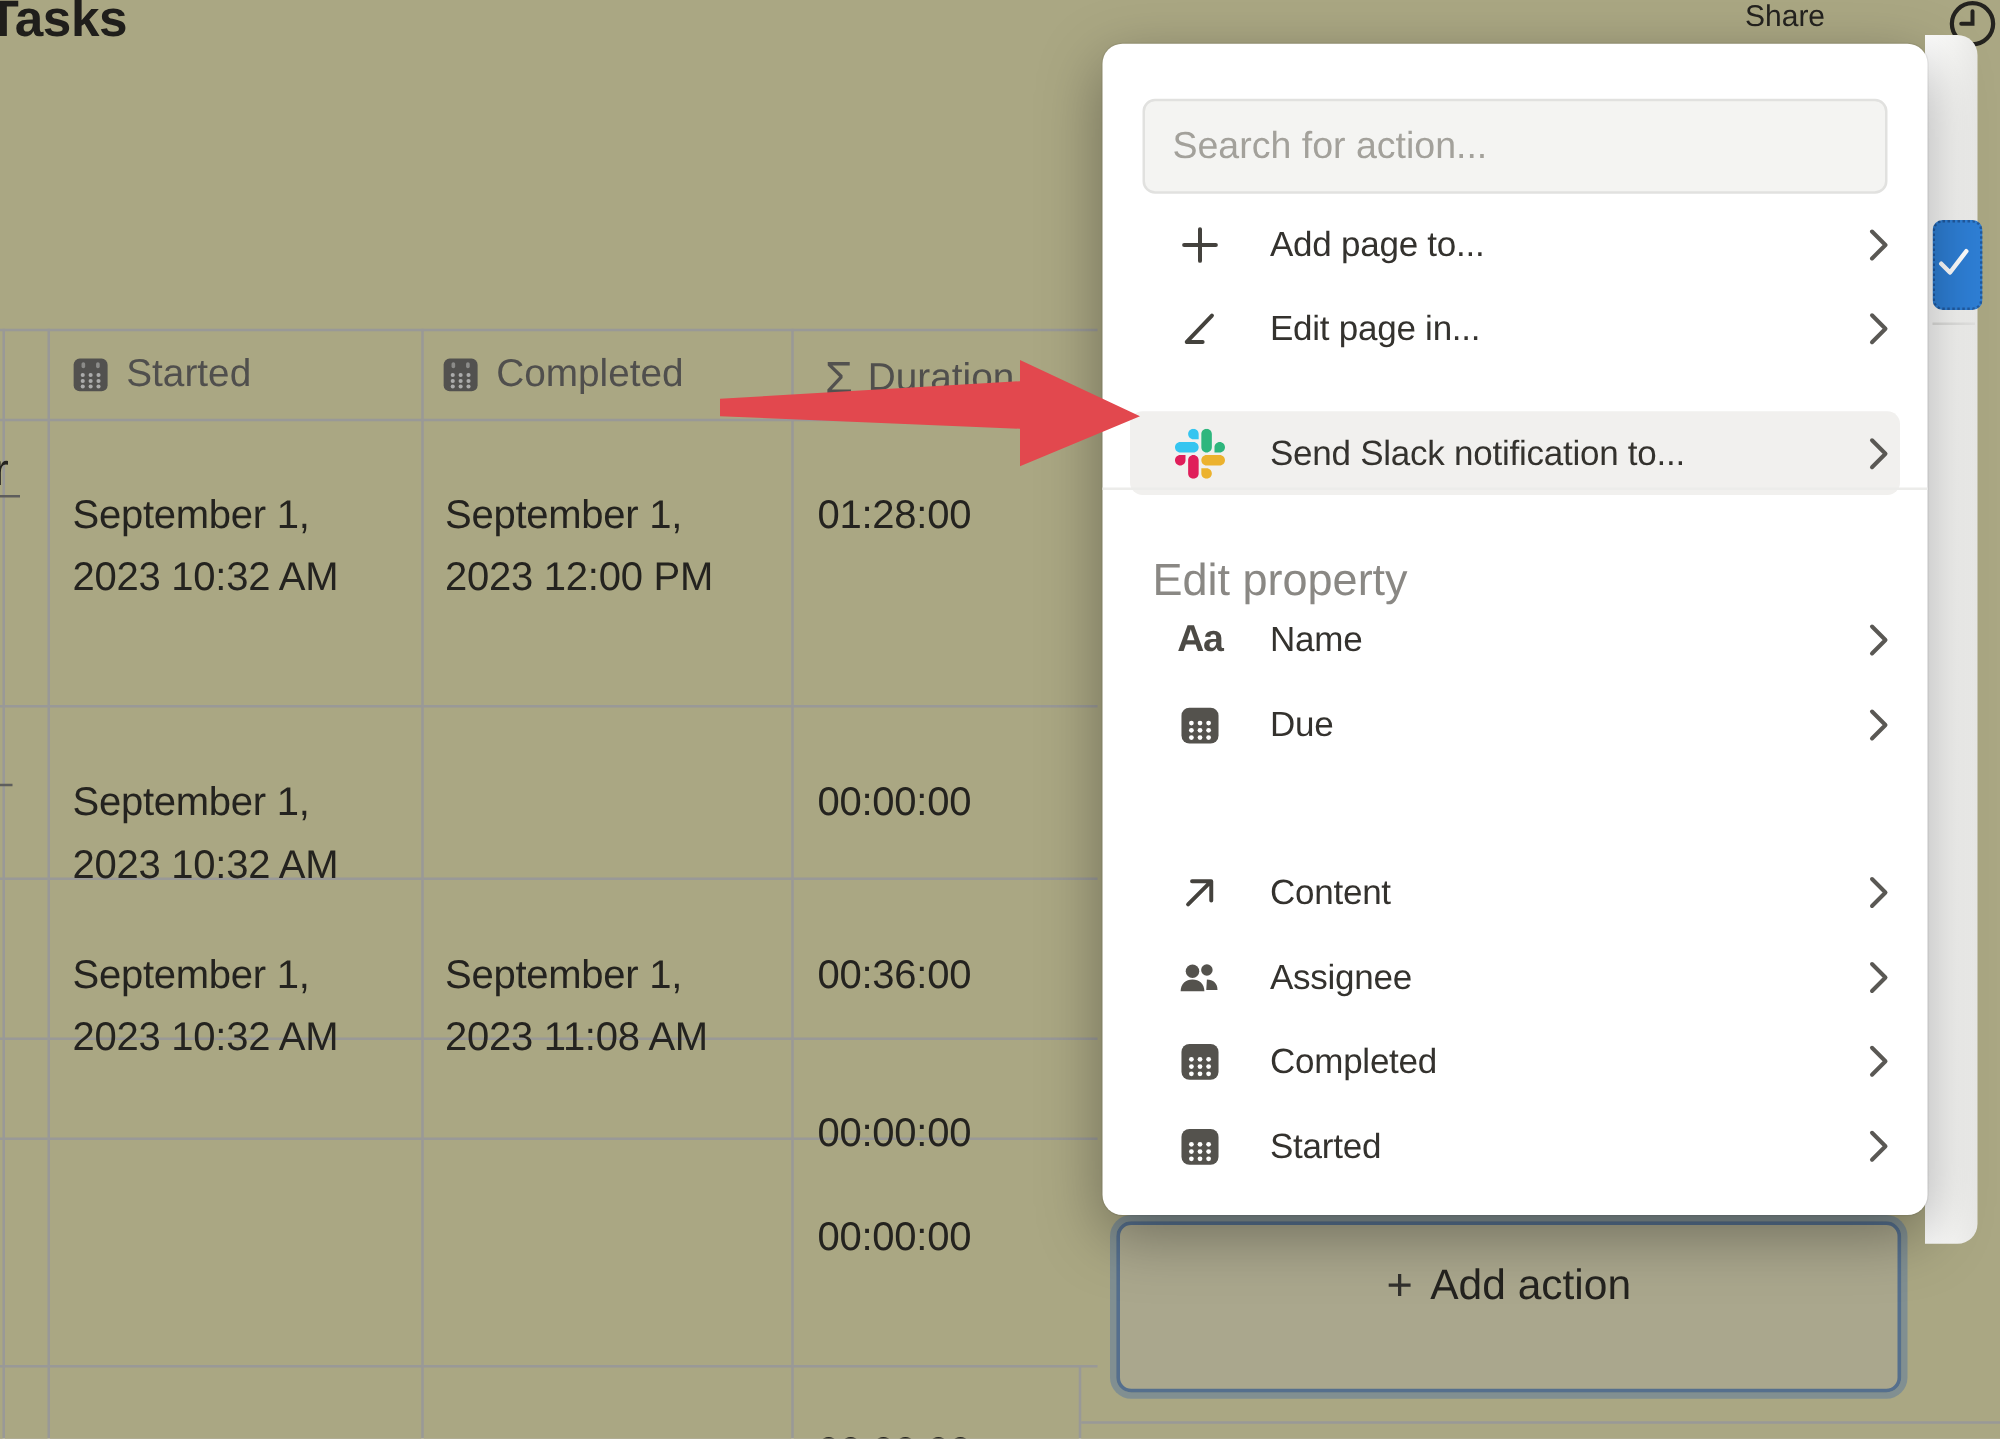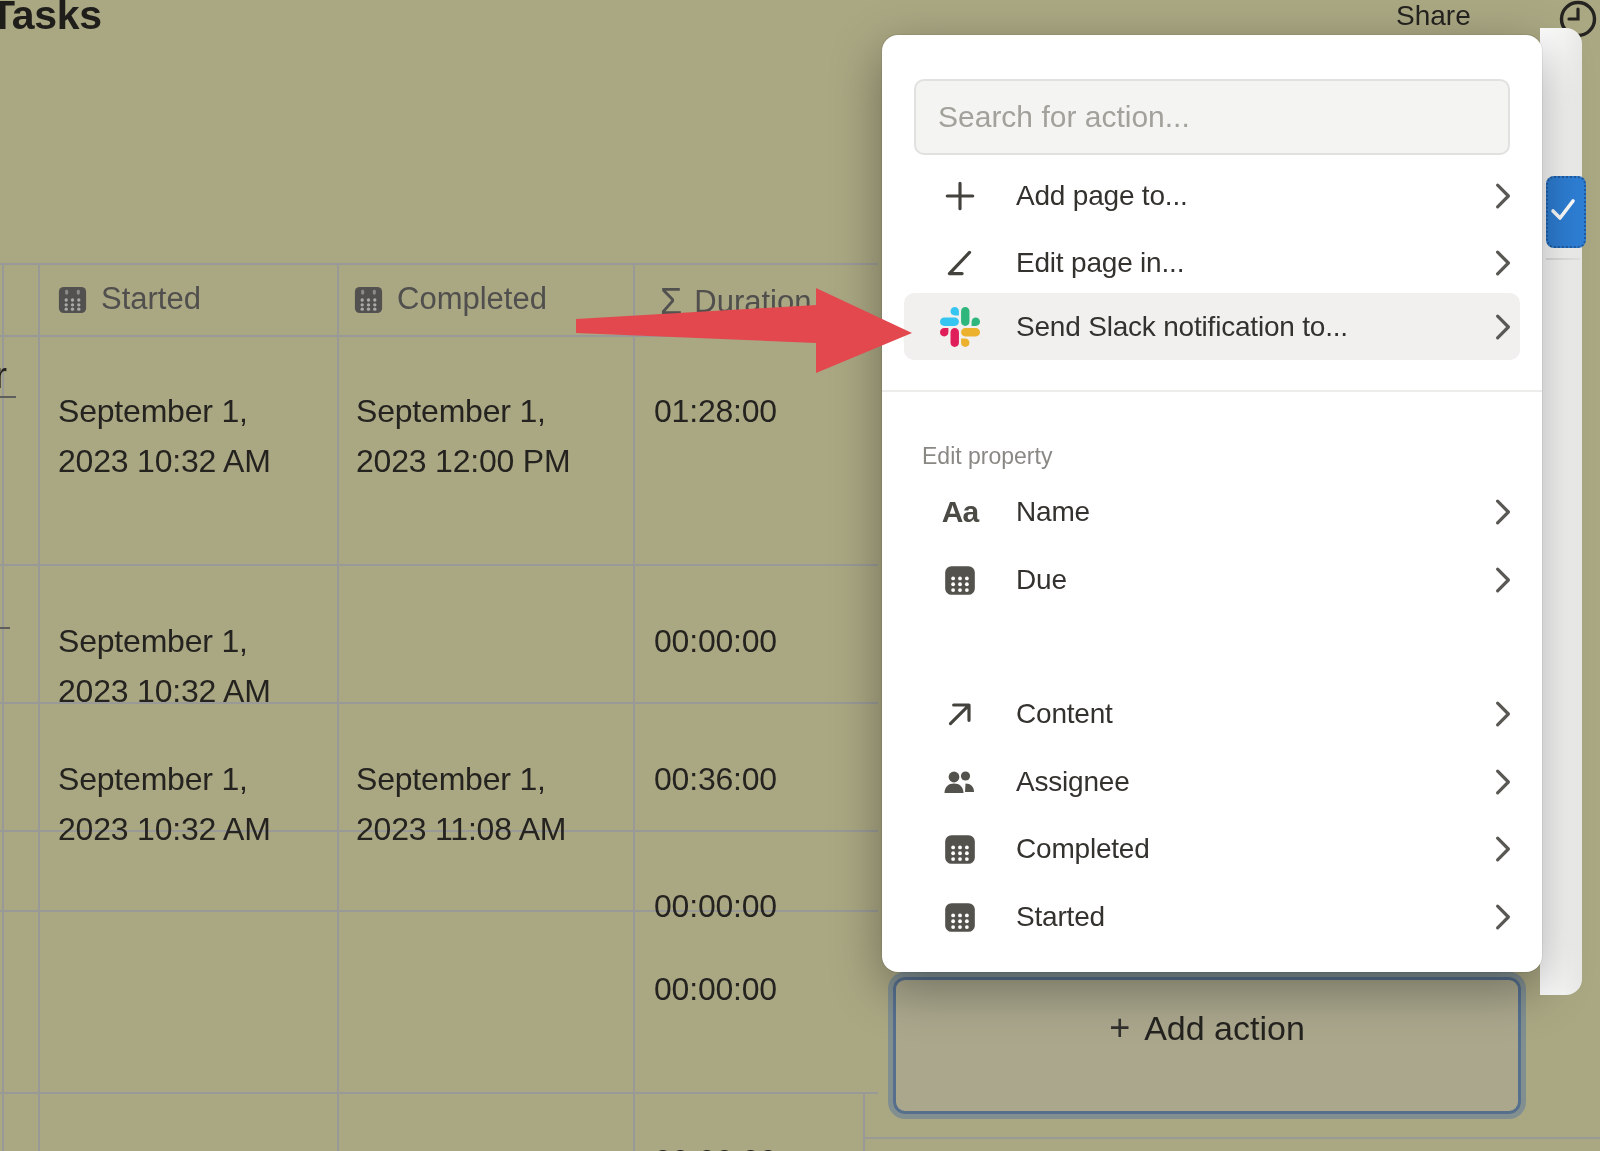--- a/index.html
+++ b/index.html
@@ -2,21 +2,21 @@
 <html><head>
 <meta charset="utf-8">
 <style>
   html,body{margin:0;padding:0;background:#888;}
   #screen{position:relative;width:1600px;height:1151px;overflow:hidden;background:#fef9c3;
           font-family:"Liberation Sans","DejaVu Sans",sans-serif;color:#37352f;padding-left:16px;}
   .abs{position:absolute;}
   
   #bg{position:absolute;inset:0;z-index:1;}
   .page-title{font-size:41px;font-weight:700;letter-spacing:-.3px;color:#2f2d29;}
-  .share{font-size:28px;color:#37352f;}
+  .share{font-size:24px;color:#37352f;}
   .gridline{background:#e4e4e2;}
   .th{display:flex;align-items:center;gap:12px;font-size:31px;color:#787774;}
   .cell-line{font-size:32px;line-height:50px;color:#37352f;letter-spacing:-.2px;white-space:nowrap;margin-top:36px;}
   .sigma{font-size:36px;color:#7b7a76;font-weight:400;}
   .frag{font-size:36px;color:#37352f;}
   .frag-underline{background:#8d8c89;height:2px;}
   .add-action-box{border:3px solid #7fa6d2;border-radius:12px;
       box-shadow:0 0 0 5px rgba(140,185,235,.55);
       display:flex;align-items:flex-start;justify-content:center;background:rgba(255,255,255,.25);}
   .add-action-inner{display:flex;align-items:center;gap:14px;margin-top:27px;font-size:34px;color:#37352f;}
@@ -32,30 +32,30 @@
   #strip-divider{position:absolute;left:1546px;top:258px;width:34px;height:2px;background:#e2e2e0;z-index:3;}
   
   #popup{position:absolute;left:882px;top:35px;width:660px;height:937px;z-index:4;background:#fff;
       border-radius:16px;box-shadow:0 0 0 1px rgba(0,0,0,.06),0 16px 50px rgba(0,0,0,.35);}
   #search{position:absolute;left:32px;top:44px;width:596px;height:76px;box-sizing:border-box;
       background:#f4f4f2;border:2px solid #e1e1df;border-radius:10px;
       font-size:30px;color:#37352f;padding:0 22px;outline:none;
       font-family:"Liberation Sans","DejaVu Sans",sans-serif;}
   #search::placeholder{color:#a3a19b;}
   .m-row{position:absolute;left:16px;width:628px;height:66px;display:flex;align-items:center;cursor:pointer;}
-  .m-row.hl{left:22px;width:616px;background:#f1f0ee;border-radius:10px;}
+  .m-row.hl{left:22px;width:616px;background:#f1f0ee;border-radius:10px;margin-top:36px;}
   .m-ico{position:absolute;left:40px;width:44px;height:44px;display:flex;align-items:center;justify-content:center;}
   .m-row.hl .m-ico{left:34px;}
   .m-label{position:absolute;left:118px;font-size:28px;color:#34322e;letter-spacing:-.2px;white-space:nowrap;}
   .m-row.hl .m-label{left:112px;}
   .m-chevron{position:absolute;left:594px;width:22px;height:28px;}
   .m-row.hl .m-chevron{left:588px;}
   .aa{font-size:30px;font-weight:600;color:#4c4a45;letter-spacing:-1px;}
   #separator{position:absolute;left:0;top:355px;width:660px;height:2px;background:#ececea;}
-  #section-label{position:absolute;left:40px;top:408px;font-size:23px;font-weight:500;color:#8a8884;}
+  #section-label{position:absolute;left:40px;top:408px;font-size:36px;font-weight:500;color:#8a8884;}
   
   #arrow{position:absolute;left:560px;top:270px;z-index:5;pointer-events:none;}
 </style>
 </head>
 <body>
 
 <div id="screen">
 
   <div id="bg">
 

